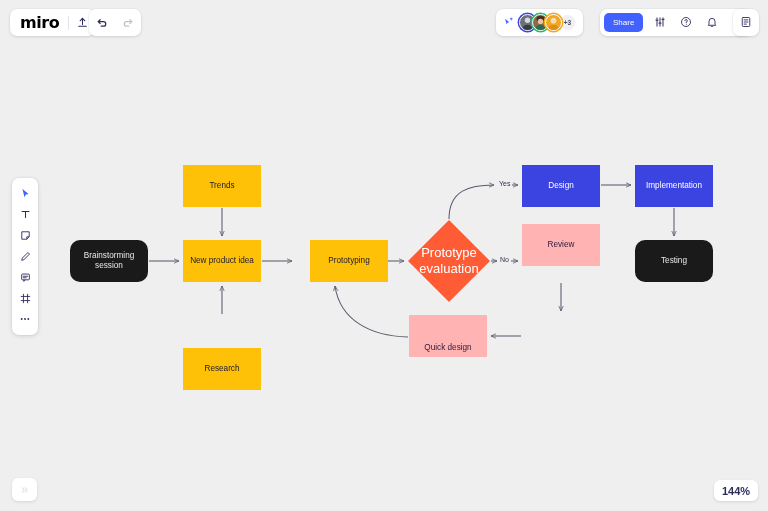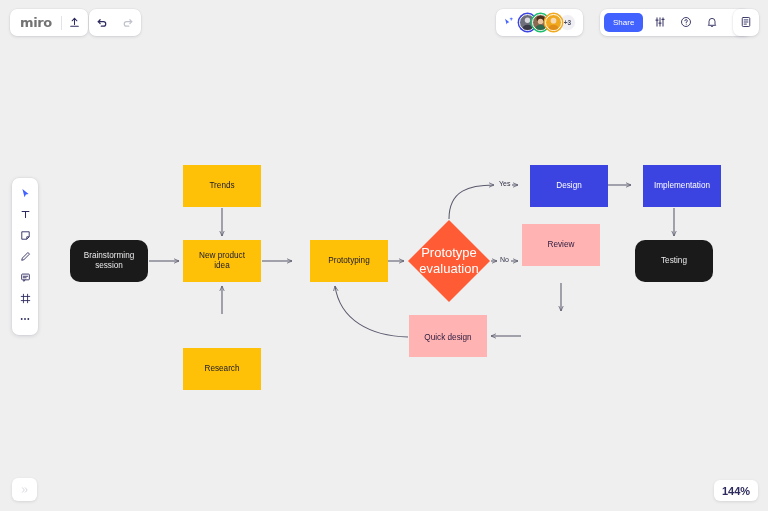--- a/index.html
+++ b/index.html
@@ -31,26 +31,26 @@
   }
 
   .node {
     position: absolute;
     display: flex;
     align-items: center;
     justify-content: center;
     text-align: center;
     line-height: 1.18;
     box-sizing: border-box;
-    padding: 14px;
+    padding: 4px;
   }
   .node span { display: block; }
 
   .n-yellow { background: #ffc107; color: #1a1a2e; font-size: 8.2px; }
-  .n-blue   { background: #3b43e0; color: #ffffff; font-size: 8.2px; margin-left: 8px; }
+  .n-blue   { background: #3b43e0; color: #ffffff; font-size: 8.2px; }
   .n-pink   { background: #ffb3b3; color: #2b1b3d; font-size: 8.2px; }
   .n-black  { background: #1a1a1a; color: #e9e9ec; font-size: 8.2px; border-radius: 10px; }
 
   .diamond {
     position: absolute;
     width: 58px; height: 58px;
     background: #ff5c35;
     transform: rotate(45deg);
   }
   .diamond-label {
@@ -84,22 +84,22 @@
     align-items: center;
     background: #ffffff;
     border-radius: 7px;
     box-shadow: 0 1px 3px rgba(30,30,60,0.13), 0 0 0 0.5px rgba(30,30,60,0.04);
     height: 27px;
     pointer-events: auto;
   }
   .logo-text {
     font-family: "DejaVu Sans", sans-serif;
     font-weight: 700;
-    font-size: 13px;
-    color: #737373;
+    font-size: 16px;
+    color: #000000;
     letter-spacing: -0.4px;
     padding: 0 9px 0 10px;
   }
   .divider-v {
     width: 1px; height: 14px; background: #e2e2ea;
   }
   .bar-btn {
     width: 26px; height: 27px;
     display: flex; align-items: center; justify-content: center;
     cursor: pointer;

